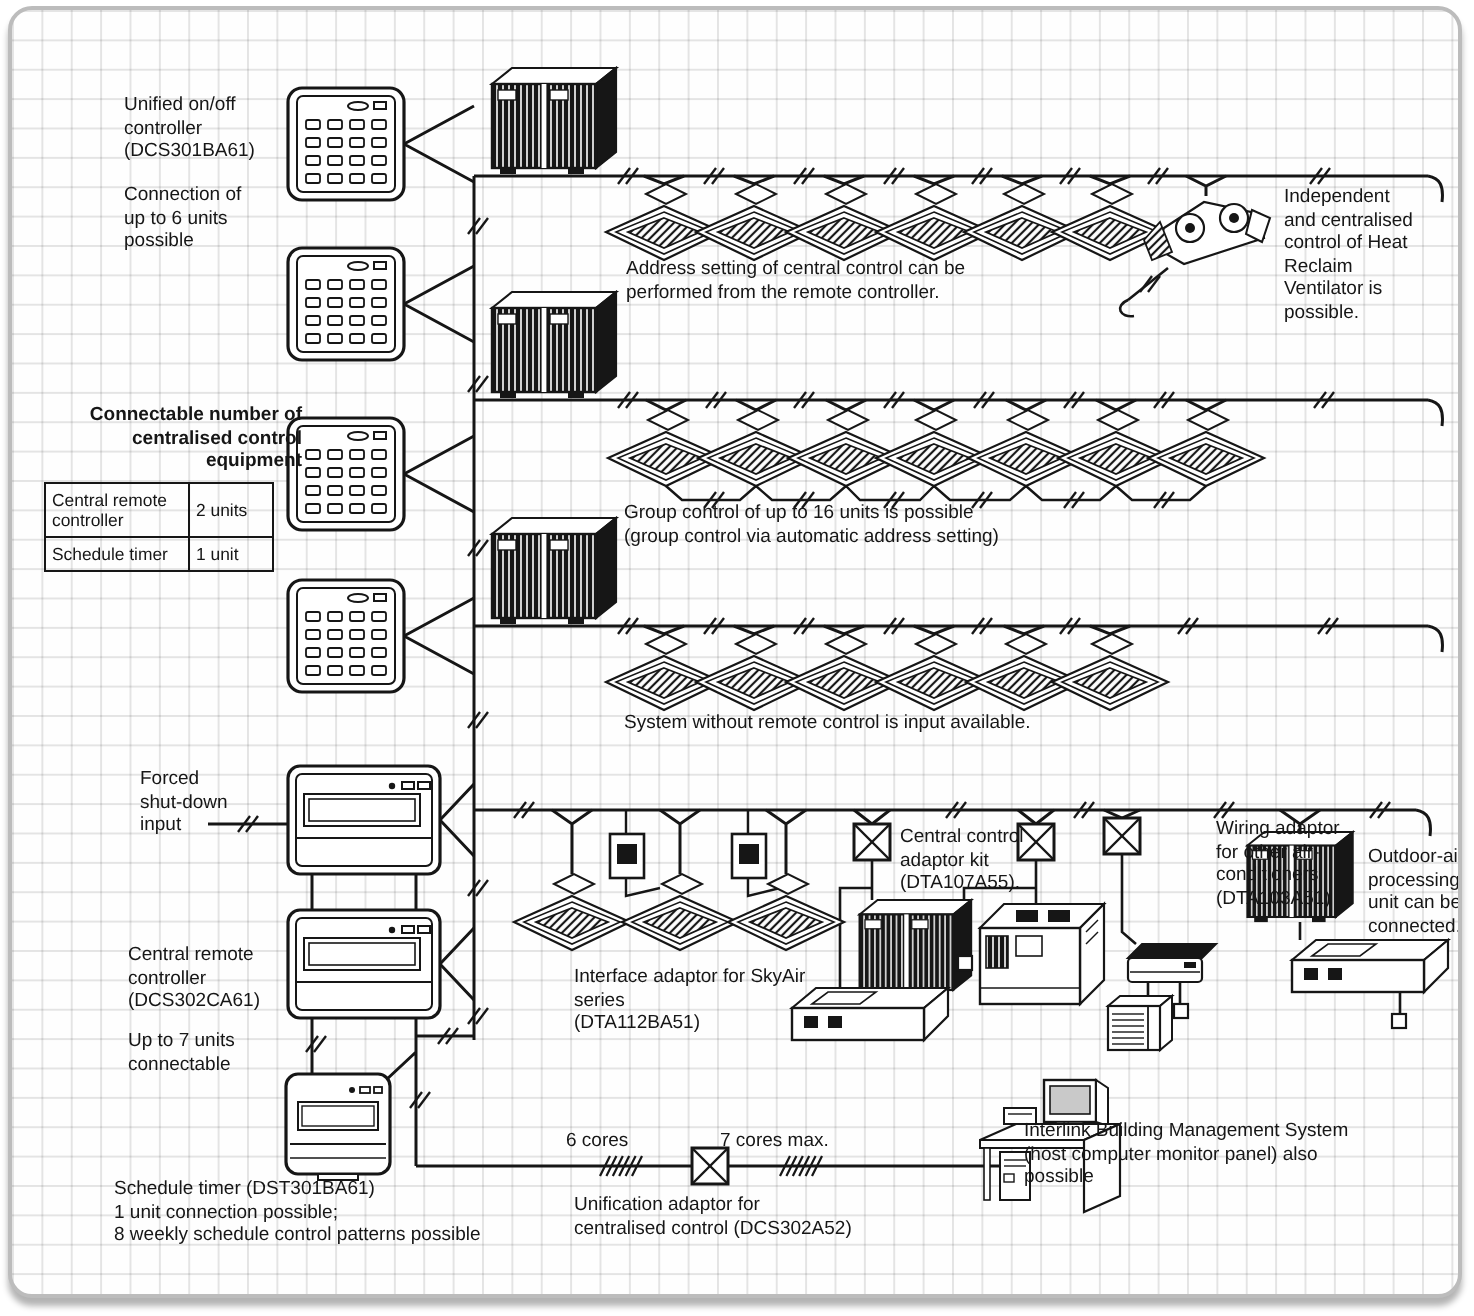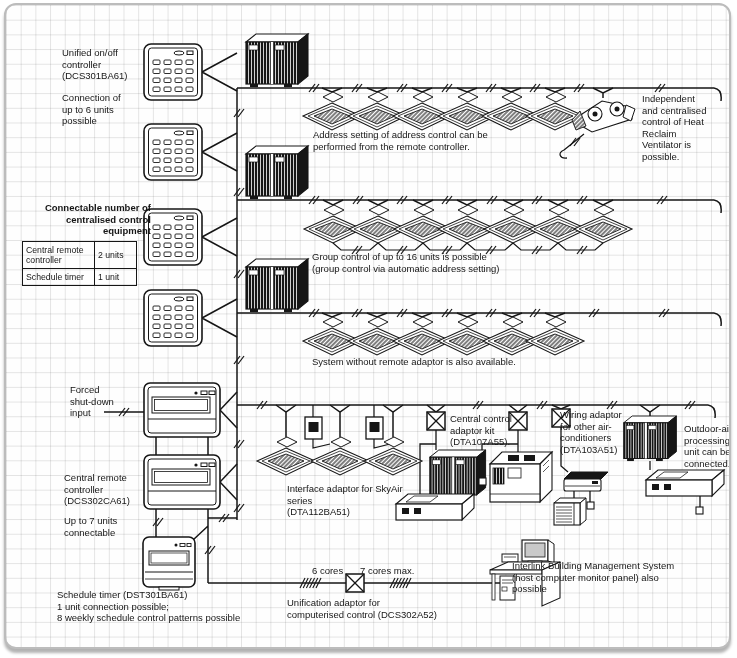--- a/index.html
+++ b/index.html
@@ -387,47 +387,47 @@
 shut-down
 input</div>
 <div class="lbl" style="left:64px;top:472px;width:100px">Central remote
 controller
 (DCS302CA61)</div>
 <div class="lbl" style="left:64px;top:515px;width:100px">Up to 7 units
 connectable</div>
 <div class="lbl" style="left:57px;top:589px;width:260px">Schedule timer (DST301BA61)
 1 unit connection possible;
 8 weekly schedule control patterns possible</div>
-<div class="lbl" style="left:313px;top:129px;width:250px">Address setting of address control can be
+<div class="lbl" style="left:313px;top:129px;width:250px">Address setting of central control can be
 performed from the remote controller.</div>
 <div class="lbl" style="left:642px;top:93px;width:92px">Independent
 and centralised
 control of Heat
 Reclaim
 Ventilator is
 possible.</div>
 <div class="lbl" style="left:312px;top:251px;width:260px">Group control of up to 16 units is possible
 (group control via automatic address setting)</div>
-<div class="lbl" style="left:312px;top:356px;width:300px">System without remote adaptor is also available.</div>
+<div class="lbl" style="left:312px;top:356px;width:300px">System without remote control is input available.</div>
 <div class="lbl" style="left:287px;top:483px;width:180px">Interface adaptor for SkyAir
 series
 (DTA112BA51)</div>
 <div class="lbl" style="left:450px;top:413px;width:90px">Central control
 adaptor kit
 (DTA107A55).</div>
-<div class="lbl" style="left:560px;top:409px;width:85px">Wiring adaptor
+<div class="lbl" style="left:608px;top:409px;width:85px">Wiring adaptor
 for other air-
 conditioners
 (DTA103A51)</div>
 <div class="lbl" style="left:684px;top:423px;width:55px">Outdoor-air
 processing
 unit can be
 connected.</div>
-<div class="lbl nowrap" style="left:312px;top:565px">6 cores</div>
+<div class="lbl nowrap" style="left:283px;top:565px">6 cores</div>
 <div class="lbl nowrap" style="left:360px;top:565px">7 cores max.</div>
 <div class="lbl" style="left:287px;top:597px;width:240px">Unification adaptor for
-computerised control (DCS302A52)</div>
+centralised control (DCS302A52)</div>
 <div class="lbl" style="left:512px;top:560px;width:235px">Interlink Building Management System
 (host computer monitor panel) also
 possible</div>
 
 </div>
 </div>
 
 </body></html>

